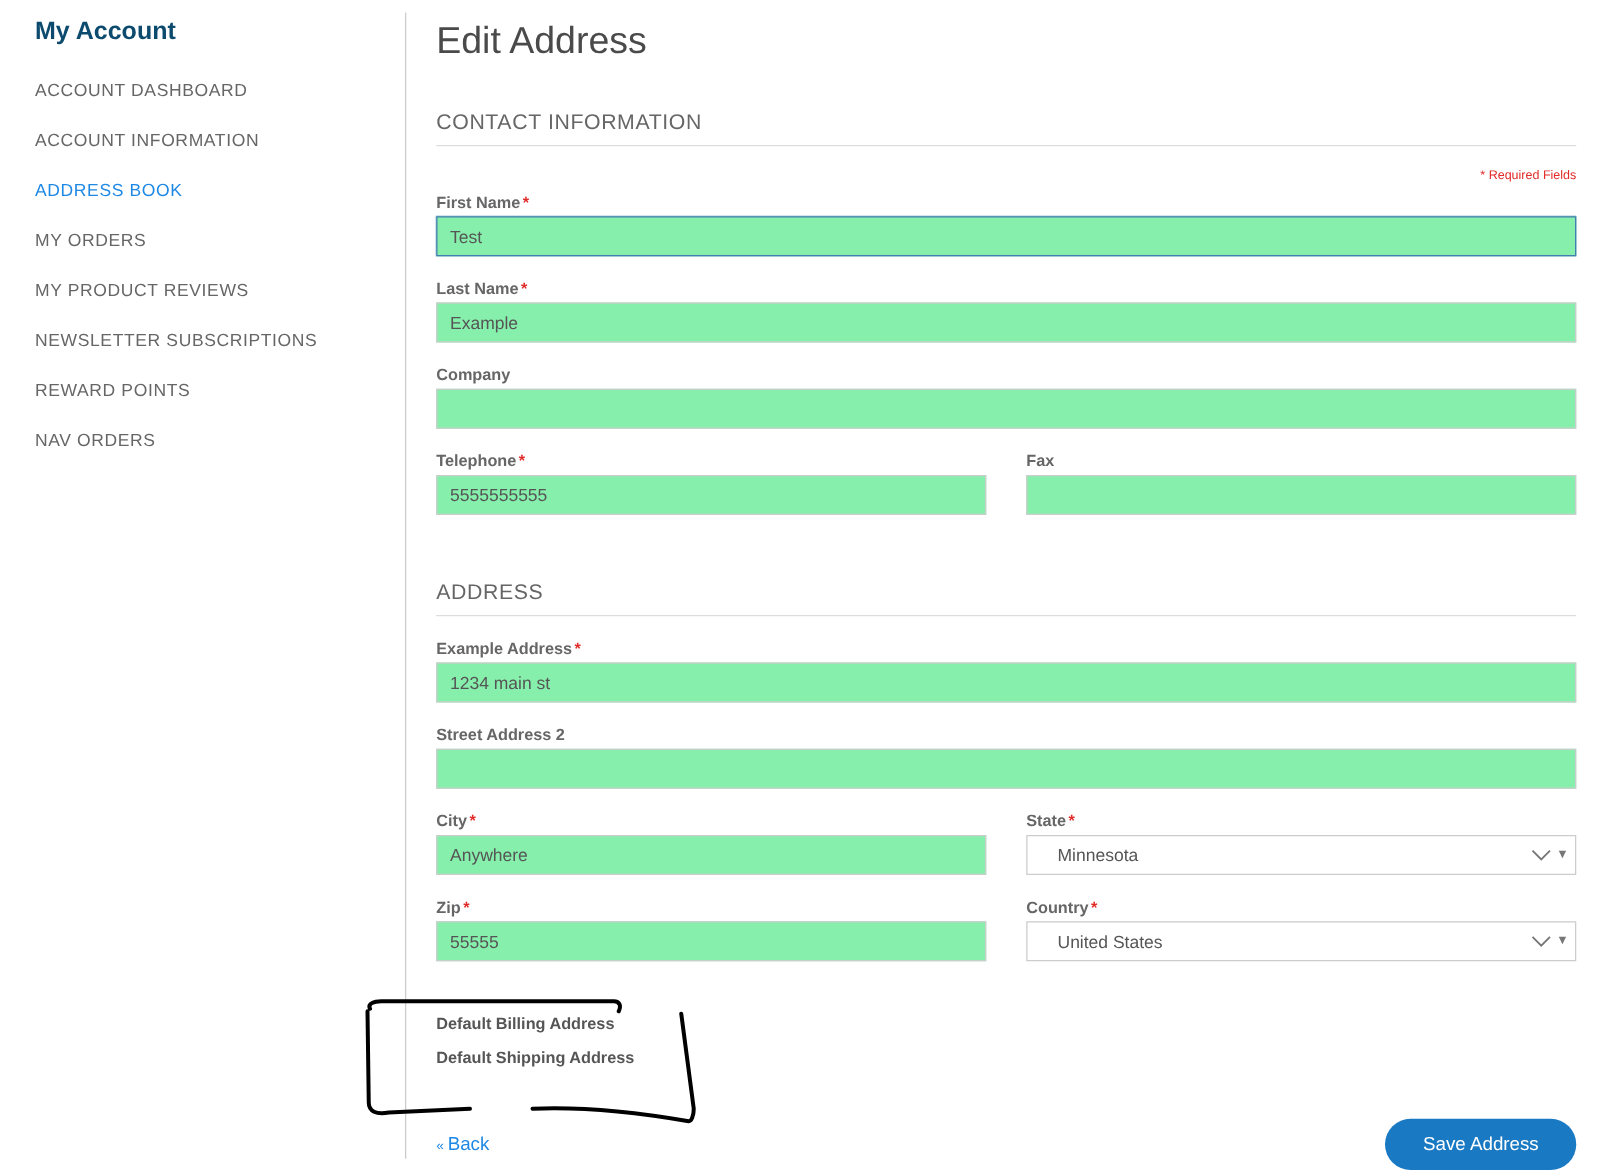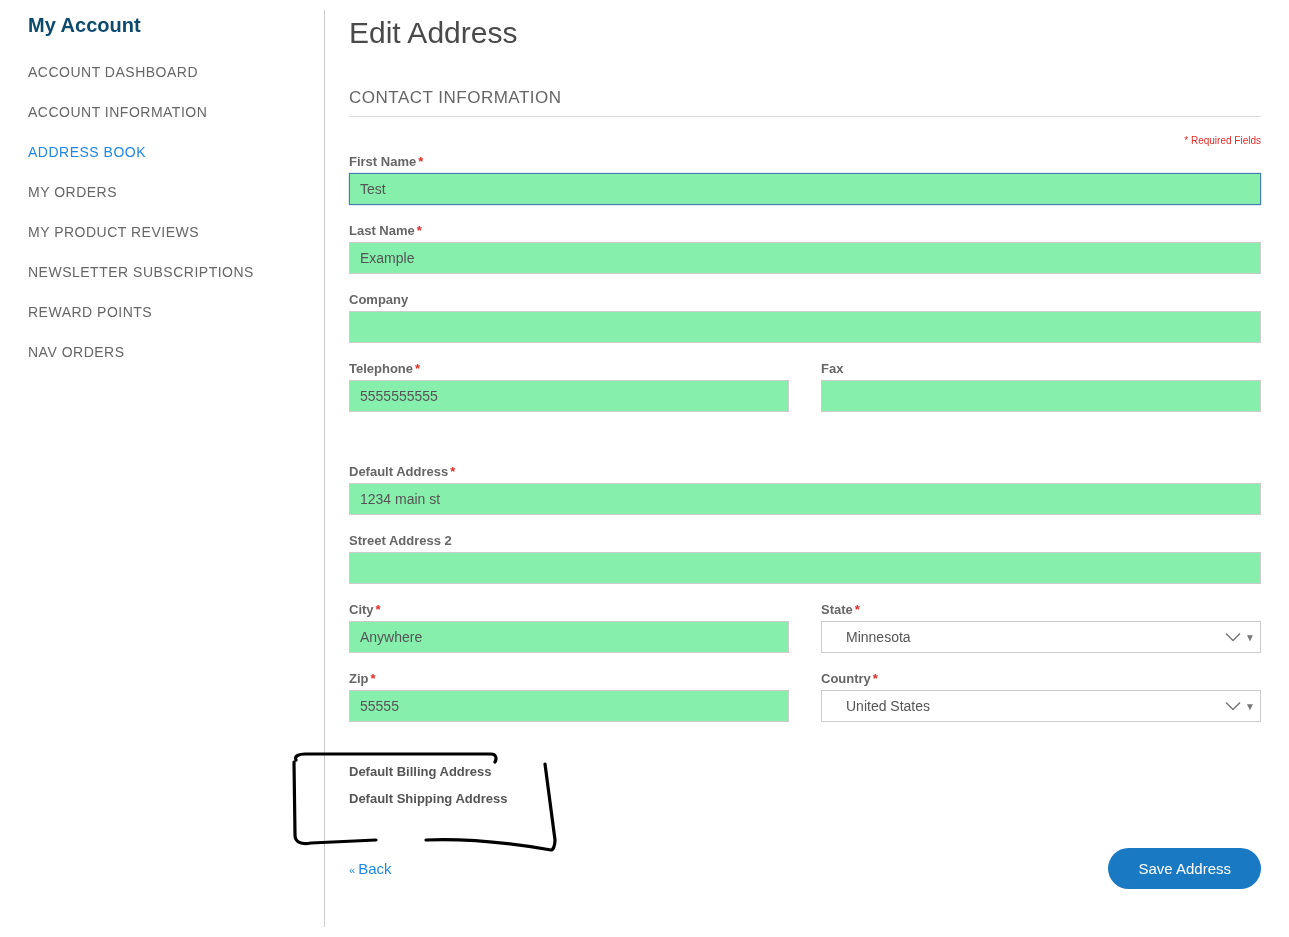--- a/index.html
+++ b/index.html
@@ -232,24 +232,25 @@
       </label>
       <input type="text" class="field-input" value="5555555555" style="">
     </div>
     <div class="field-group">
       <label class="field-label">Fax</label>
       <input type="text" class="field-input" value="" style="">
     </div>
   </div>
 
   <div class="section-address">
+    <div class="section-header">ADDRESS</div>
 
     <div class="field-group">
       <label class="field-label">
-        <span>Default Address</span><span class="required-asterisk">*</span>
+        <span>Example Address</span><span class="required-asterisk">*</span>
       </label>
       <input type="text" class="field-input" value="1234 main st" style="">
     </div>
 
     <div class="field-group">
       <label class="field-label">Street Address 2</label>
       <input type="text" class="field-input" value="" style="">
     </div>
 
     <div class="row2">

